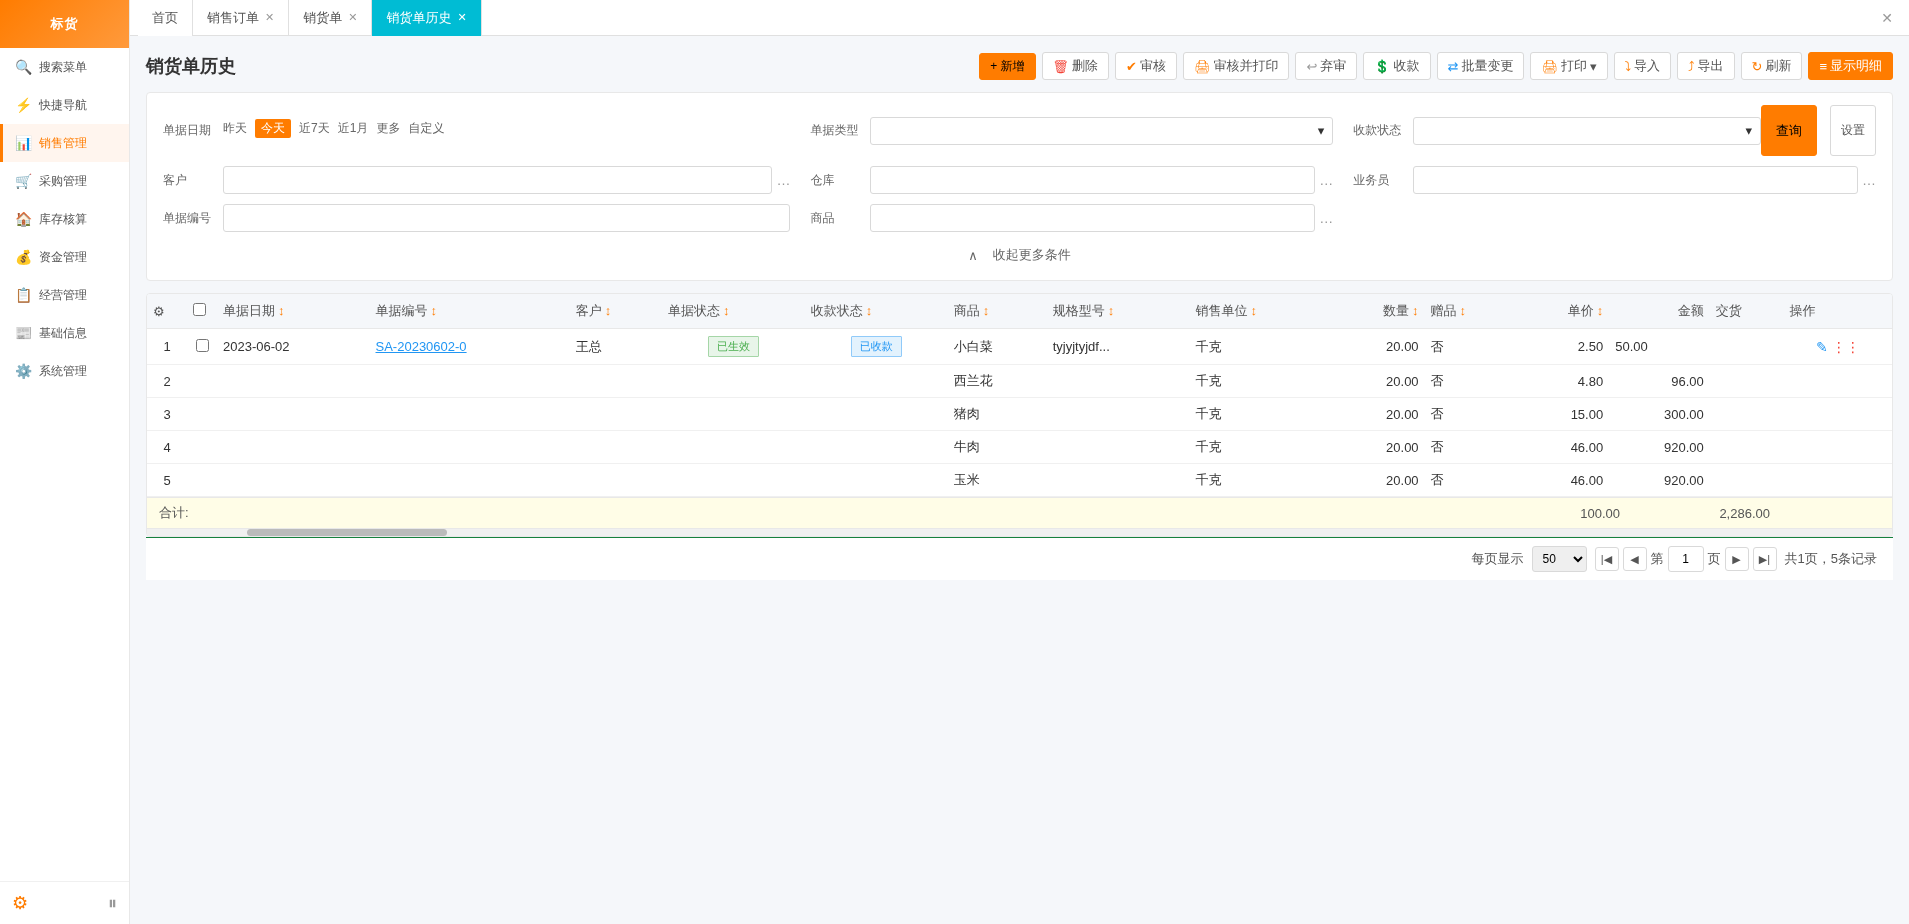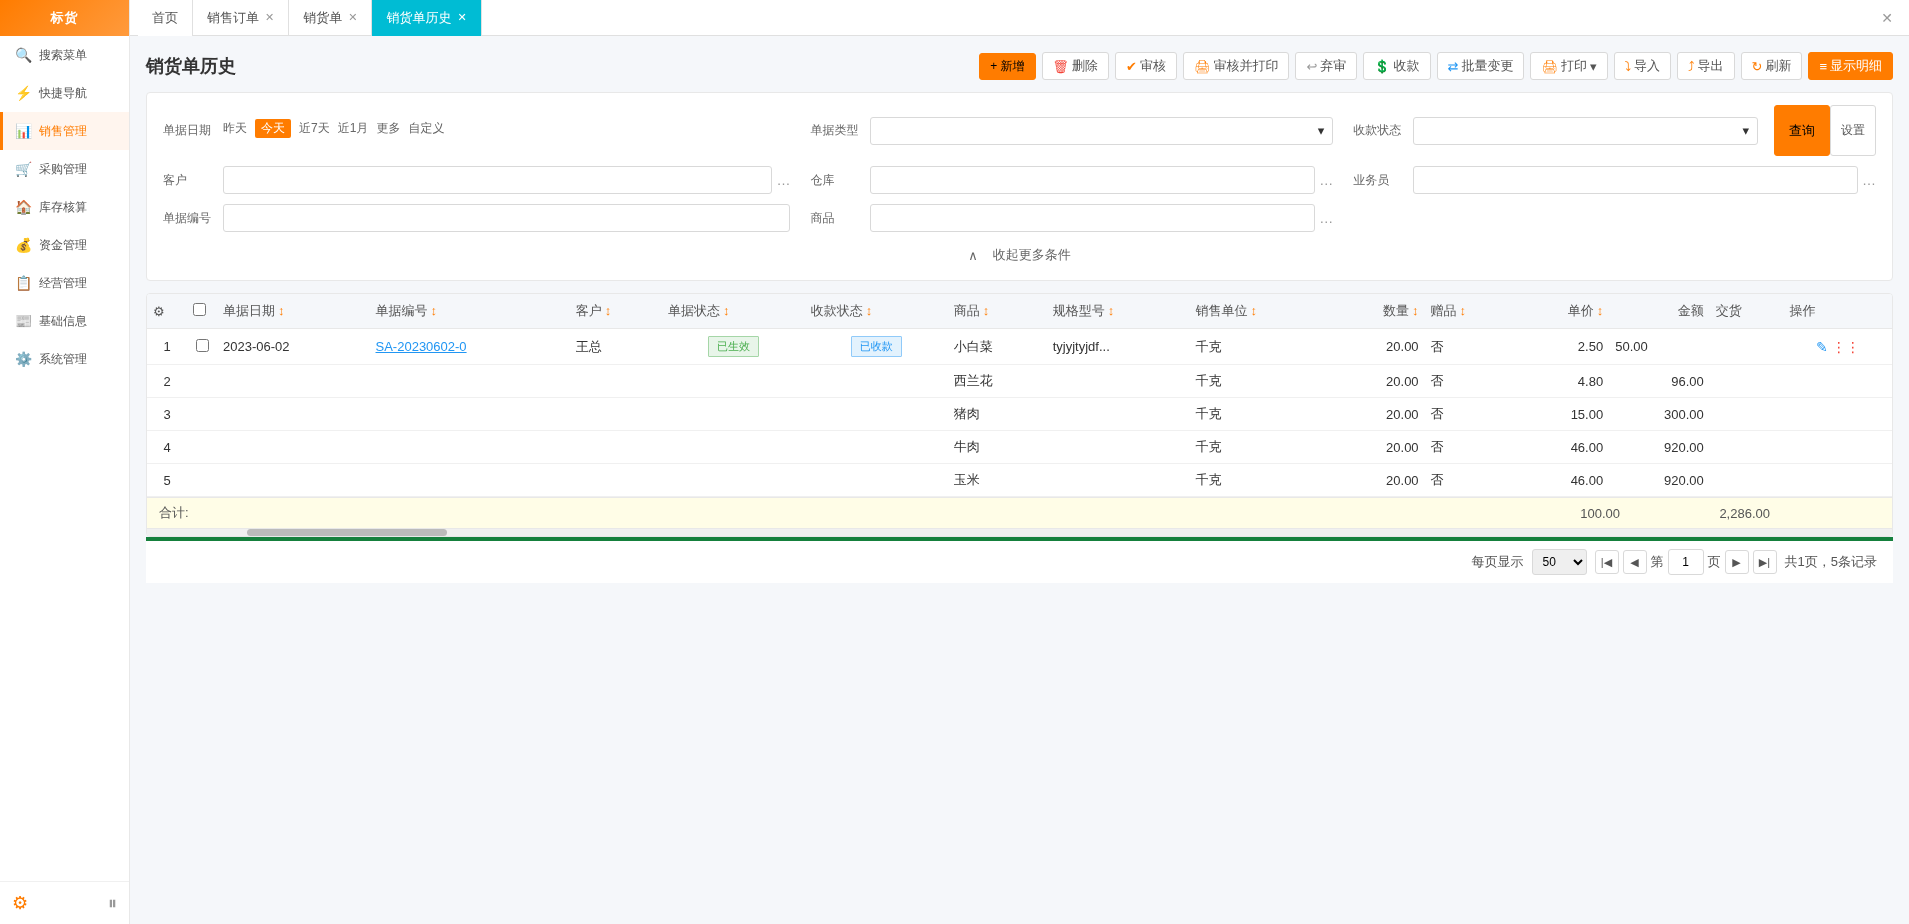--- a/index.html
+++ b/index.html
@@ -8,21 +8,21 @@
     
     .sidebar {
       width: 130px;
       background: #fff;
       border-right: 1px solid #e8e8e8;
       display: flex;
       flex-direction: column;
       flex-shrink: 0;
     }
     .sidebar-logo {
-      height: 36px;
+      height: 48px;
       background: linear-gradient(135deg, #ff7c00, #ff9a3c);
       display: flex;
       align-items: center;
       justify-content: center;
       color: #fff;
       font-size: 12px;
       font-weight: bold;
       letter-spacing: 1px;
     }
     .sidebar-item {
@@ -288,21 +288,21 @@
     }
     .summary-label { min-width: 60px; }
 
     
     .pagination-bar {
       display: flex;
       align-items: center;
       justify-content: flex-end;
       padding: 8px 16px;
       background: #fff;
-      border-top: 4px solid #15803d;
+      border-top: 1px solid #15803d;
       font-size: 12px;
       color: #555;
       gap: 8px;
     }
     .page-size-select {
       border: 1px solid #d9d9d9;
       border-radius: 3px;
       padding: 2px 6px;
       font-size: 12px;
       height: 26px;
@@ -499,21 +499,21 @@
             <span></span>
             <span>▾</span>
           </div>
         </div>
         <div class="filter-item" style="flex:1; margin-left:20px;">
           <span class="filter-label">收款状态</span>
           <div class="filter-select">
             <span></span>
             <span>▾</span>
           </div>
-          <div style="margin-left:16px;display:flex;gap:0;">
+          <div style="margin-left:0;display:flex;gap:13px;">
             <button class="btn btn-orange" style="padding:4px 14px;font-size:13px;">查询</button>
             <button class="btn" style="padding:16px 10px;">设置</button>
           </div>
         </div>
       </div>
 
       <div class="filter-row">
         <div class="filter-item" style="flex:1.2;">
           <span class="filter-label">客户</span>
           <input class="filter-input" type="text" style="">

